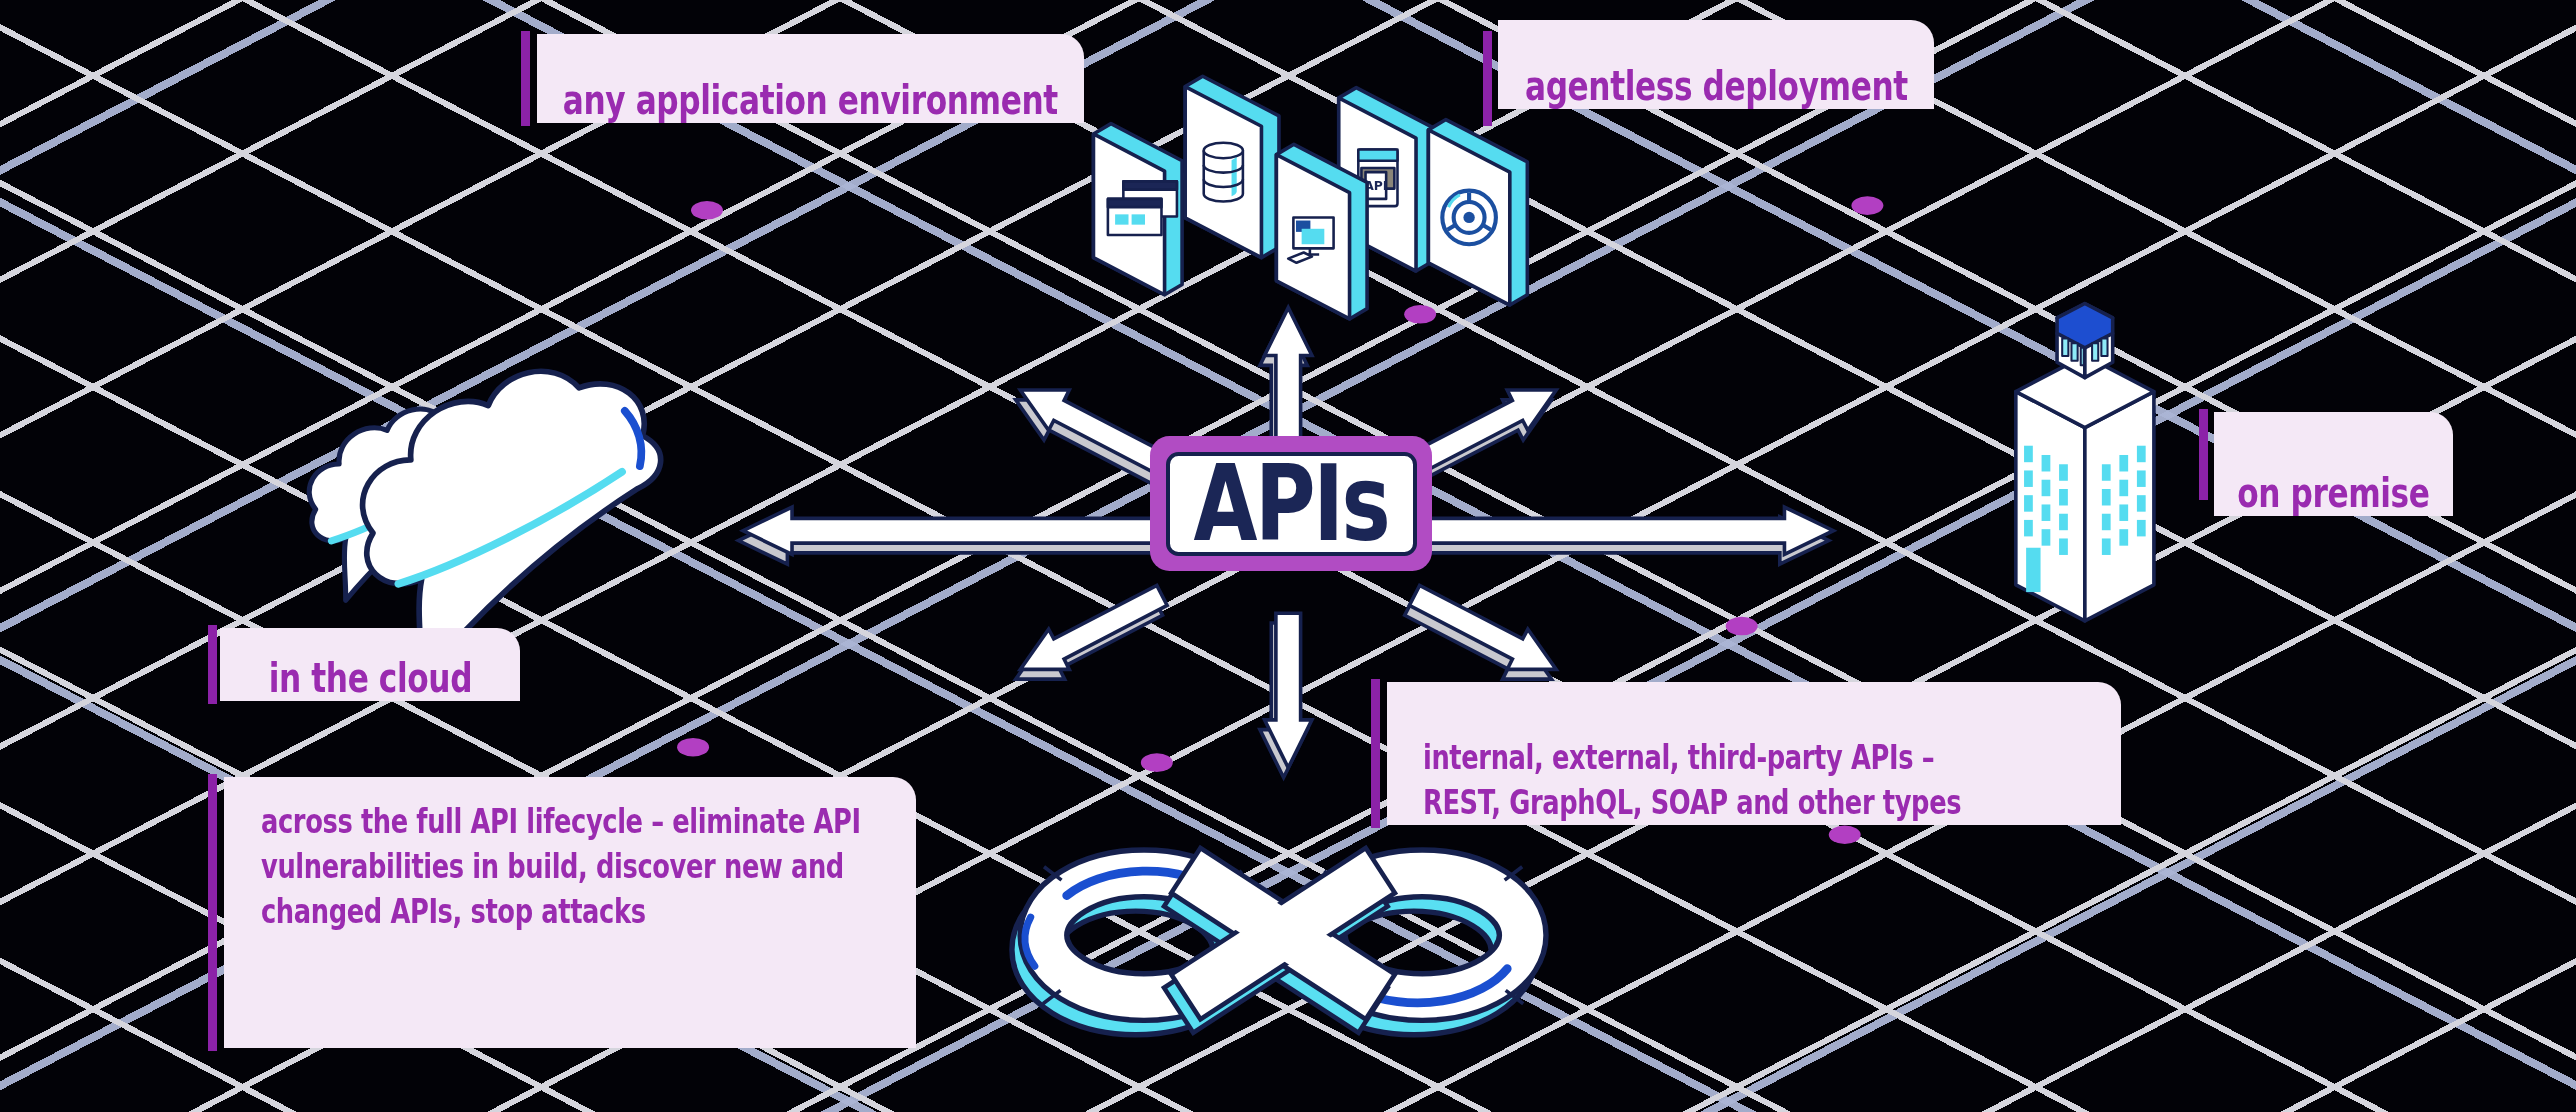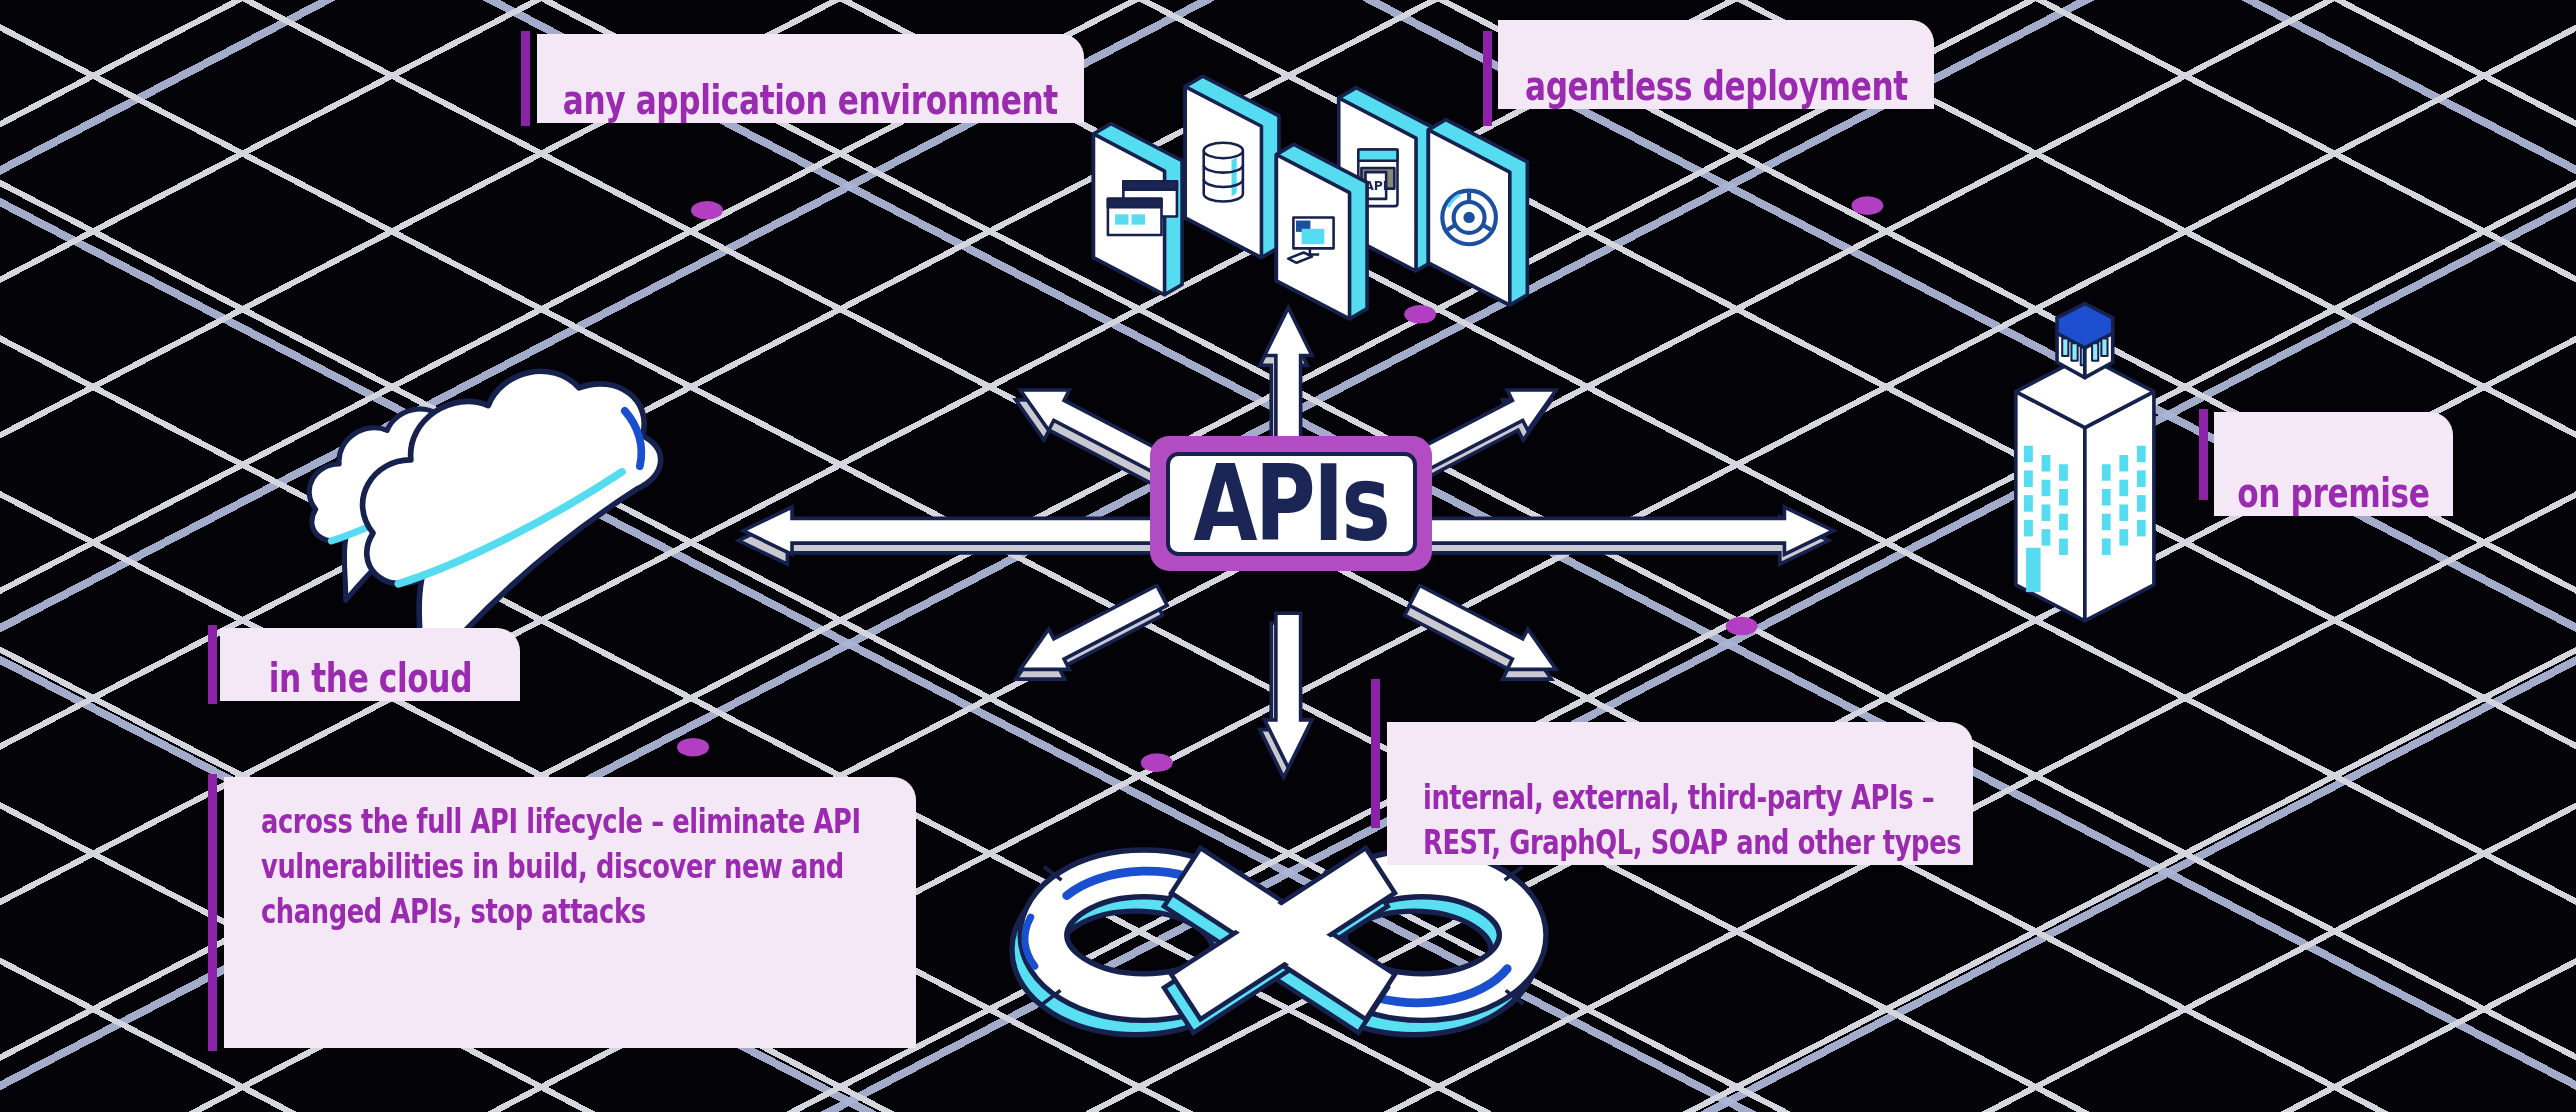--- a/index.html
+++ b/index.html
@@ -286,21 +286,21 @@
 
   <div class="lbl">
     <div class="bar" style="left:208px;top:625px;height:79px"></div>
     <div class="box" style="left:220px;top:628px;width:300px;height:73px">
       <span class="lbl-text single cond">in the cloud</span>
     </div>
   </div>
 
   <div class="lbl">
     <div class="bar" style="left:1371px;top:679px;height:149px"></div>
-    <div class="box left" style="left:1387px;top:722px;width:586px;height:143px;padding-left:36px;box-sizing:border-box">
+    <div class="box left" style="left:1387px;top:682px;width:734px;height:143px;padding-left:36px;box-sizing:border-box">
       <div class="lbl-text multi">
         <span class="condL">internal, external, third-party APIs –</span>
         <span class="condL">REST, GraphQL, SOAP and other types</span>
       </div>
     </div>
   </div>
 
   <div class="lbl">
     <div class="bar" style="left:208px;top:774px;height:277px"></div>
     <div class="box left" style="left:224px;top:777px;width:692px;height:271px;padding-left:37px;box-sizing:border-box;align-items:flex-start">

